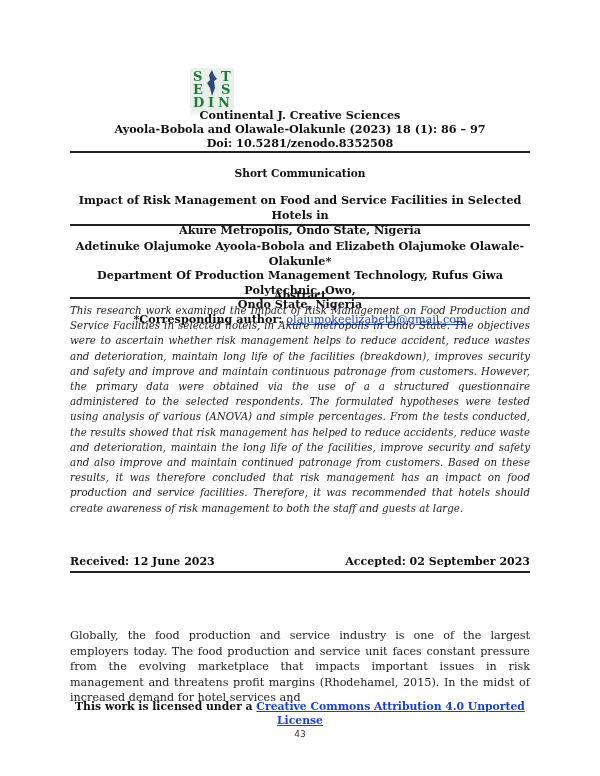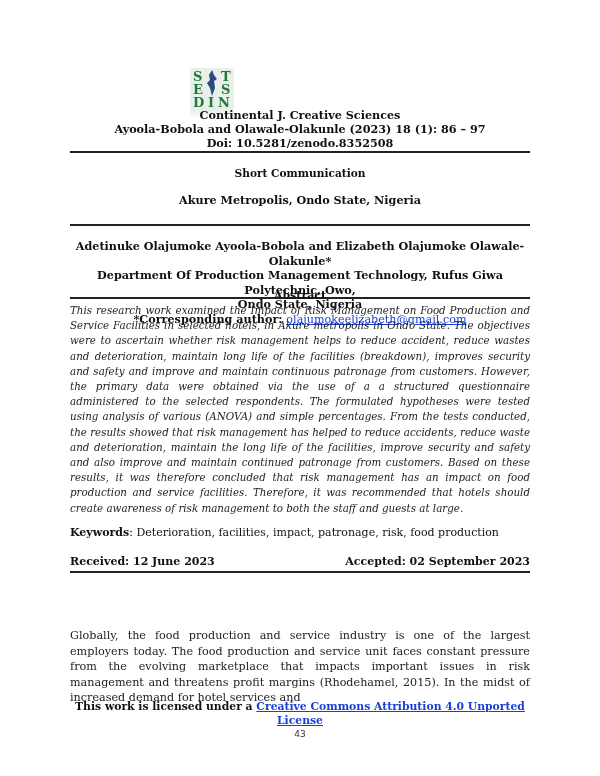--- a/index.html
+++ b/index.html
@@ -59,43 +59,41 @@
 
   <div class="center hdr" style="top:108px;">Continental J. Creative Sciences</div>
   <div class="center hdr" style="top:122px;">Ayoola-Bobola and Olawale-Olakunle (2023) 18 (1): 86 – 97</div>
   <div class="center hdr" style="top:136px;">Doi: 10.5281/zenodo.8352508</div>
 
   <div class="rule" style="top:151px;"></div>
 
   <div class="center h-small" style="top:167px;">Short Communication</div>
 
   <div class="center title" style="top:193px;">
+    <div>Impact of Risk Management on Food and Service Facilities in Selected Hotels in</div>
     <div>Akure Metropolis, Ondo State, Nigeria</div>
   </div>
 
   <div class="rule" style="top:224px;"></div>
 
   <div class="center authors" style="top:239px;">
     <div>Adetinuke Olajumoke Ayoola-Bobola and Elizabeth Olajumoke Olawale-Olakunle*</div>
     <div>Department Of Production Management Technology, Rufus Giwa Polytechnic, Owo,</div>
     <div>Ondo State, Nigeria</div>
     <div>
       <span>*Corresponding author: </span><a class="link">olajumokeelizabeth@gmail.com</a>
     </div>
   </div>
 
   <div class="rule" style="top:297px;"></div>
 
   <div class="center abstract-title" style="top:289px;">Abstract</div>
 
   <div class="abstract">This research work examined the Impact of Risk Management on Food Production and Service Facilities in selected hotels, in Akure metropolis in Ondo State. The objectives were to ascertain whether risk management helps to reduce accident, reduce wastes and deterioration, maintain long life of the facilities (breakdown), improves security and safety and improve and maintain continuous patronage from customers. However, the primary data were obtained via the use of a a structured questionnaire administered to the selected respondents. The formulated hypotheses were tested using analysis of various (ANOVA) and simple percentages. From the tests conducted, the results showed that risk management has helped to reduce accidents, reduce waste and deterioration, maintain the long life of the facilities, improve security and safety and also improve and maintain continued patronage from customers. Based on these results, it was therefore concluded that risk management has an impact on food production and service facilities. Therefore, it was recommended that hotels should create awareness of risk management to both the staff and guests at large.</div>
 
-  <div class="kw">
-    <span class="bold">Keywords</span><span>: Deterioration, facilities, impact, patronage, risk, food production</span>
-  </div>
 
   <div class="dates">
     <span>Received: 12 June 2023</span>
     <span>Accepted: 02 September 2023</span>
   </div>
 
   <div class="rule" style="top:571px;"></div>
 
   <div class="intro">Globally, the food production and service industry is one of the largest employers today. The food production and service unit faces constant pressure from the evolving marketplace that impacts important issues in risk management and threatens profit margins (Rhodehamel, 2015).  In the midst of increased demand for hotel services and</div>
 

